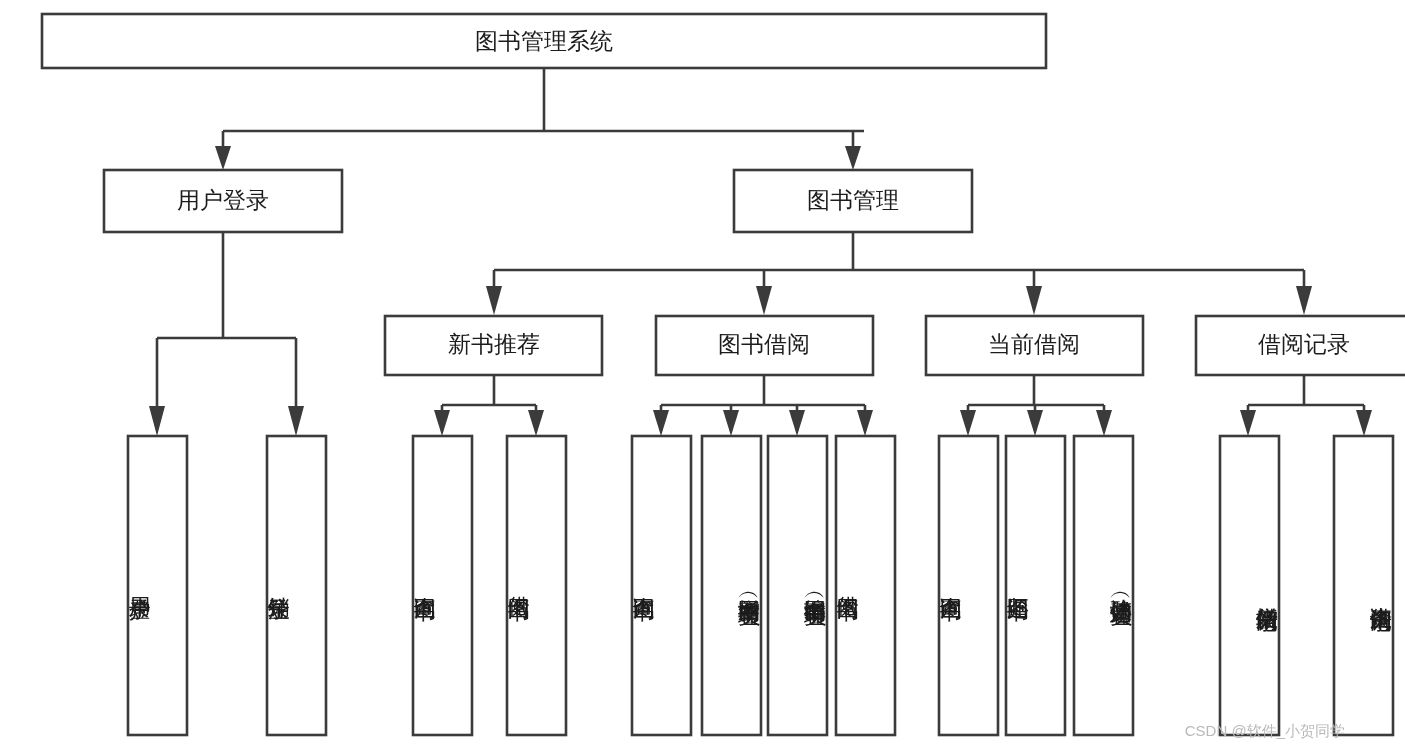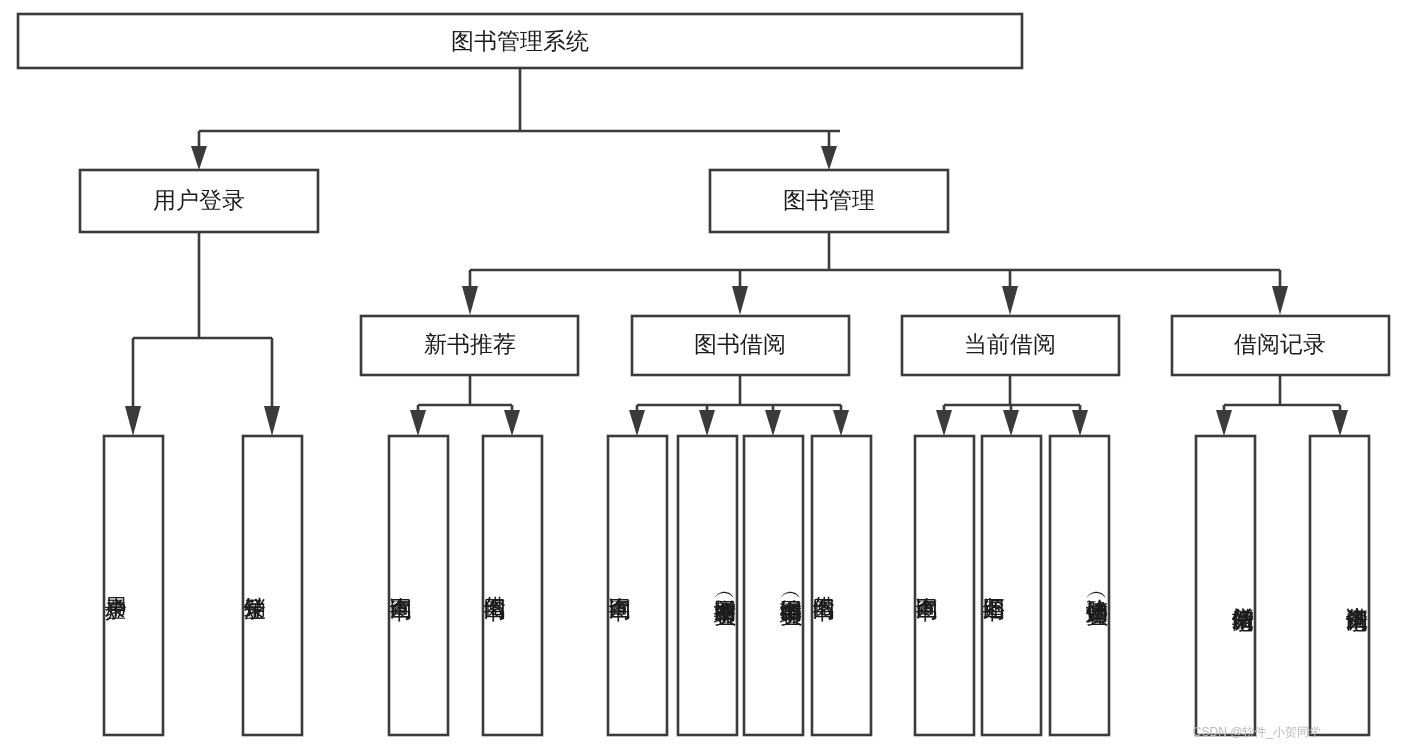--- a/index.html
+++ b/index.html
@@ -11,20 +11,21 @@
     width: 1405px;
     height: 747px;
     font-family: "Liberation Sans", "DejaVu Sans", sans-serif;
     overflow: hidden;
     position: relative;
   }
   #diagram-root {
     position: relative;
     width: 1329px;
     height: 747px;
+    margin-left: 24px;
   }
   svg#tree-svg {
     position: absolute;
     left: 0;
     top: 0;
     width: 1405px;
     height: 747px;
   }
   .node-box {
     fill: #ffffff;
@@ -61,21 +62,21 @@
     display: flex;
     align-items: flex-end;
     justify-content: center;
     pointer-events: none;
   }
   .watermark {
     position: absolute;
     right: 8px;
     bottom: 6px;
     font-family: "Liberation Sans", "DejaVu Sans", sans-serif;
-    font-size: 12px;
+    font-size: 15px;
     color: #b9b9b9;
     white-space: nowrap;
   }
 </style>
 </head>
 <body>
 
 <div id="diagram-root">
 
   <svg id="tree-svg" viewBox="0 0 1405 747">

